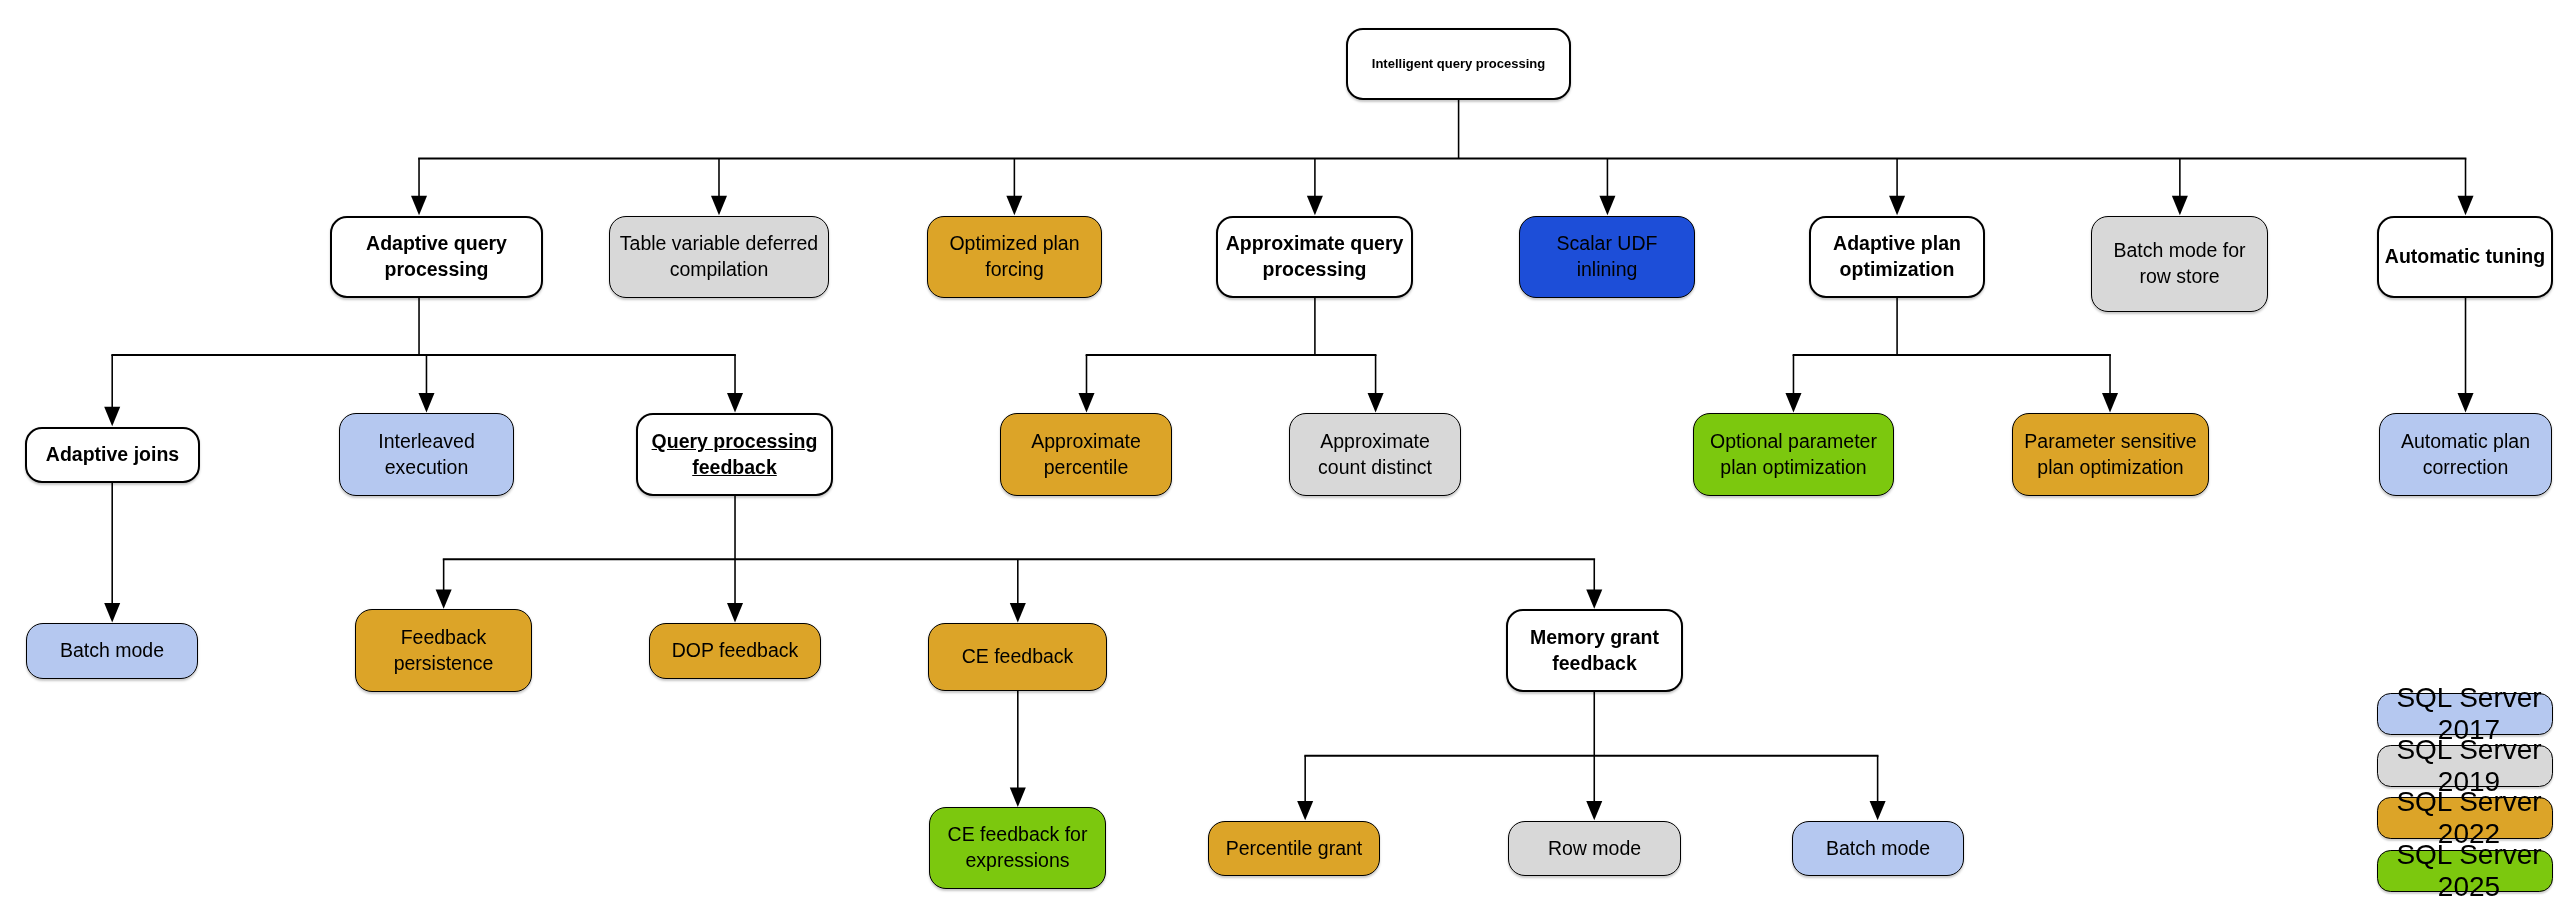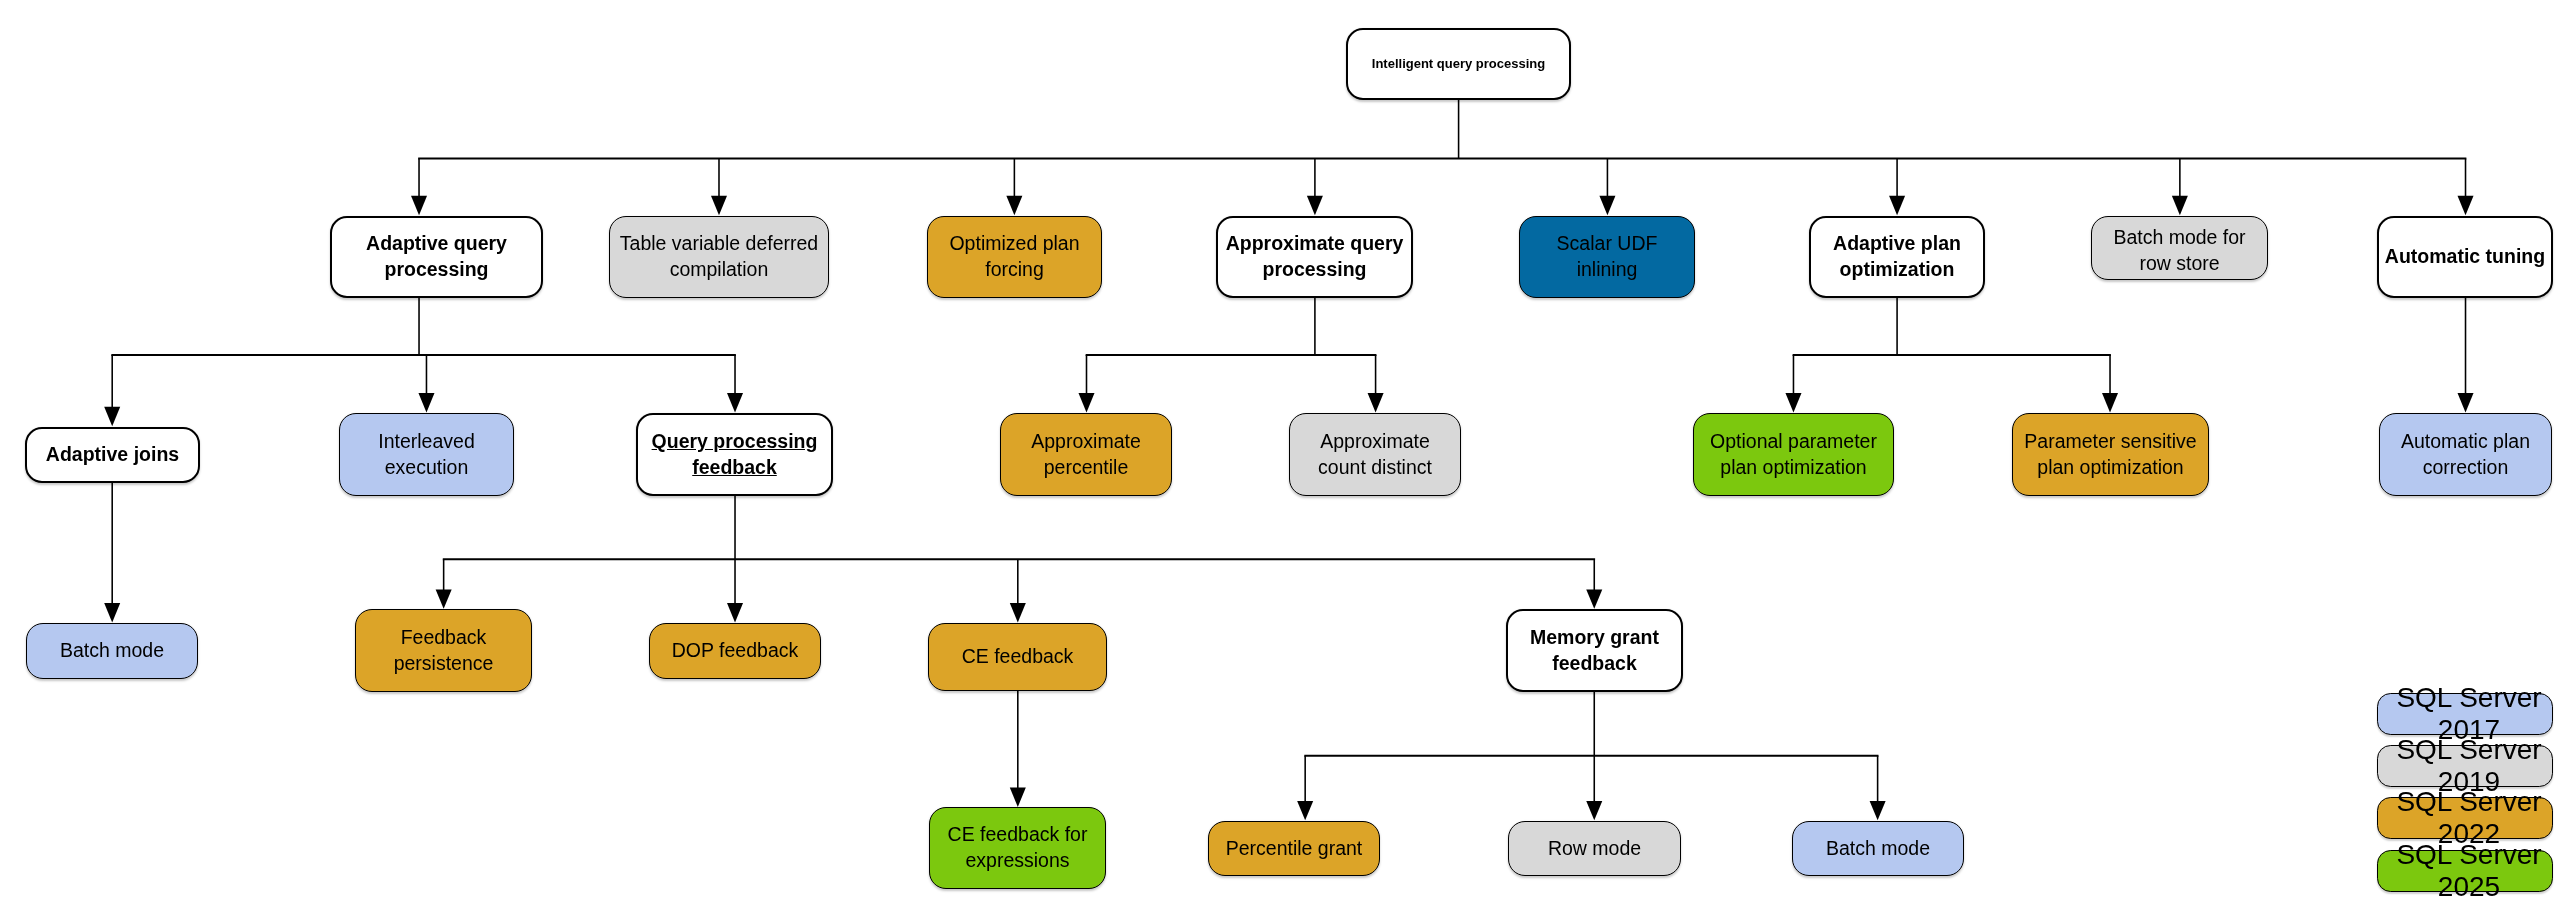--- a/index.html
+++ b/index.html
@@ -124,27 +124,27 @@
       </div>
       <div class="node" style="left: 609px; top: 216px; width: 220px; height: 82px; background: rgb(216, 216, 216);">
         <span>Table variable deferred compilation</span>
       </div>
       <div class="node" style="left: 927px; top: 216px; width: 175px; height: 82px; background: rgb(220, 164, 40);">
         <span>Optimized plan forcing</span>
       </div>
       <div class="node bold" style="left: 1216px; top: 216px; width: 197px; height: 82px; background: rgb(255, 255, 255);">
         <span>Approximate query processing</span>
       </div>
-      <div class="node" style="left: 1519px; top: 216px; width: 176px; height: 82px; background: #0369a1; align-items: center;">
+      <div class="node" style="left: 1519px; top: 216px; width: 176px; height: 82px; background: #1d4ed8; align-items: center;">
         <span>Scalar UDF inlining</span>
       </div>
       <div class="node bold" style="left: 1809px; top: 216px; width: 176px; height: 82px; background: rgb(255, 255, 255);">
         <span>Adaptive plan optimization</span>
       </div>
-      <div class="node" style="left: 2091px; top: 216px; width: 177px; height: 64px; background: rgb(216, 216, 216); align-items: flex-end;">
+      <div class="node" style="left: 2091px; top: 216px; width: 177px; height: 96px; background: rgb(216, 216, 216);">
         <span>Batch mode for row store</span>
       </div>
       <div class="node bold" style="left: 2377px; top: 216px; width: 176px; height: 82px; background: rgb(255, 255, 255);">
         <span>Automatic tuning</span>
       </div>
       <div class="node bold" style="left: 25px; top: 427px; width: 175px; height: 56px; background: rgb(255, 255, 255);">
         <span>Adaptive joins</span>
       </div>
       <div class="node" style="left: 339px; top: 413px; width: 175px; height: 83px; background: rgb(181, 200, 240);">
         <span>Interleaved execution</span>

